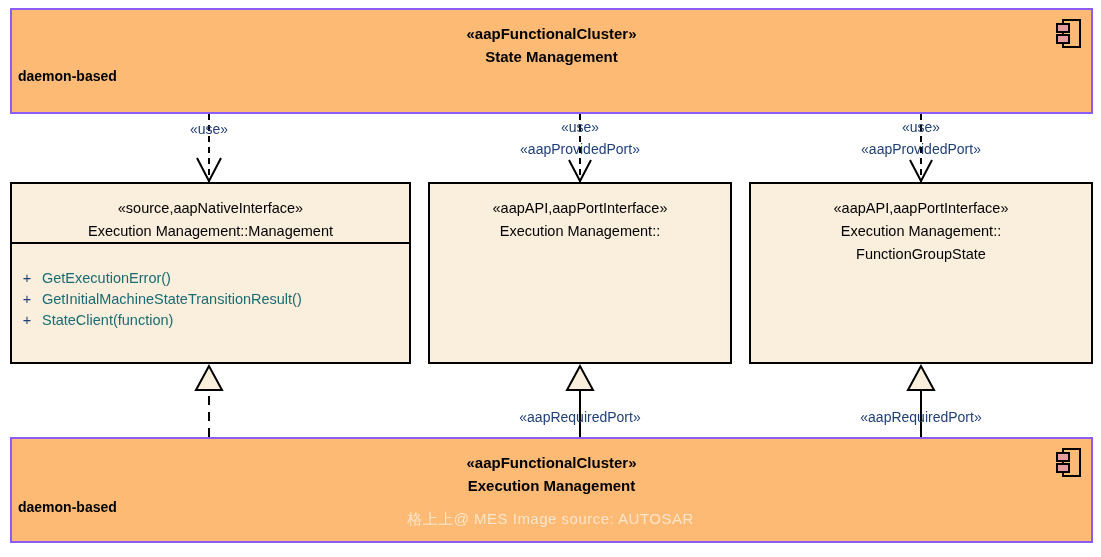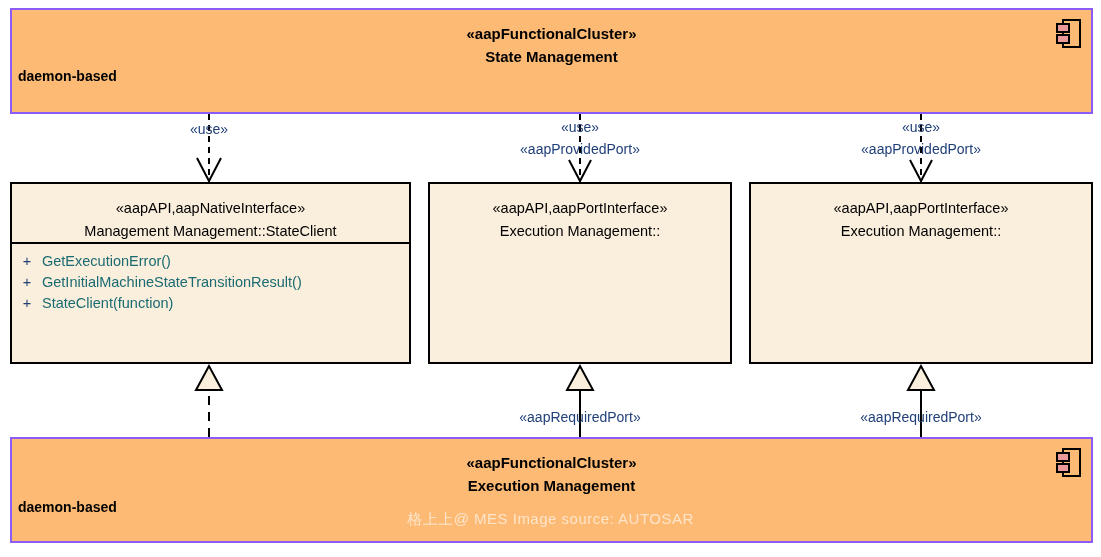--- a/index.html
+++ b/index.html
@@ -82,21 +82,21 @@
     color: #000000;
     font-size: 14.5px;
     line-height: 23px;
     white-space: nowrap;
   }
   .ops {
     position: absolute;
     left: 0;
     width: 100%;
     box-sizing: border-box;
-    padding: 7px 0 0 0;
+    padding: 24px 0 0 0;
   }
   .op-row {
     display: block;
     height: 21px;
     line-height: 21px;
     white-space: nowrap;
     font-size: 14.5px;
   }
   .op-vis {
     display: inline-block;
@@ -151,22 +151,22 @@
     <span class="cluster-tag" style="top:58px;">daemon-based</span>
     <svg class="comp-icon" viewBox="0 0 26 30">
       <rect x="7" y="1" width="17" height="27" fill="none" stroke="#000" stroke-width="2"></rect>
       <rect x="1" y="5" width="12" height="8" fill="#eb9a9c" stroke="#000" stroke-width="2"></rect>
       <rect x="1" y="16" width="12" height="8" fill="#eb9a9c" stroke="#000" stroke-width="2"></rect>
     </svg>
   </div>
 
   <div class="iface" style="left:10px; top:182px; width:401px; height:182px;">
     <div class="iface-head bordered" style="height:60px;">
-      <span class="iface-line">«aapAPI,aapNativeInterface»</span>
-      <span class="iface-line">Management Management::StateClient</span>
+      <span class="iface-line">«source,aapNativeInterface»</span>
+      <span class="iface-line">Execution Management::Management</span>
     </div>
     <div class="ops" style="top:60px;">
       <span class="op-row">
         <span class="op-vis">+</span><span class="op-sig">GetExecutionError()</span>
       </span>
       <span class="op-row">
         <span class="op-vis">+</span><span class="op-sig">GetInitialMachineStateTransitionResult()</span>
       </span>
       <span class="op-row">
         <span class="op-vis">+</span><span class="op-sig">StateClient(function)</span>
@@ -178,20 +178,21 @@
     <div class="iface-head">
       <span class="iface-line">«aapAPI,aapPortInterface»</span>
       <span class="iface-line">Execution Management::</span>
     </div>
   </div>
 
   <div class="iface" style="left:749px; top:182px; width:344px; height:182px;">
     <div class="iface-head">
       <span class="iface-line">«aapAPI,aapPortInterface»</span>
       <span class="iface-line">Execution Management::</span>
+      <span class="iface-line">FunctionGroupState</span>
     </div>
   </div>
 
   <div class="cluster" style="left:10px; top:437px; width:1083px; height:106px;">
     <span class="cluster-title cluster-stereo">«aapFunctionalCluster»</span>
     <span class="cluster-title cluster-name">Execution Management</span>
     <span class="cluster-tag" style="top:60px;">daemon-based</span>
     <svg class="comp-icon" viewBox="0 0 26 30">
       <rect x="7" y="1" width="17" height="27" fill="none" stroke="#000" stroke-width="2"></rect>
       <rect x="1" y="5" width="12" height="8" fill="#eb9a9c" stroke="#000" stroke-width="2"></rect>

